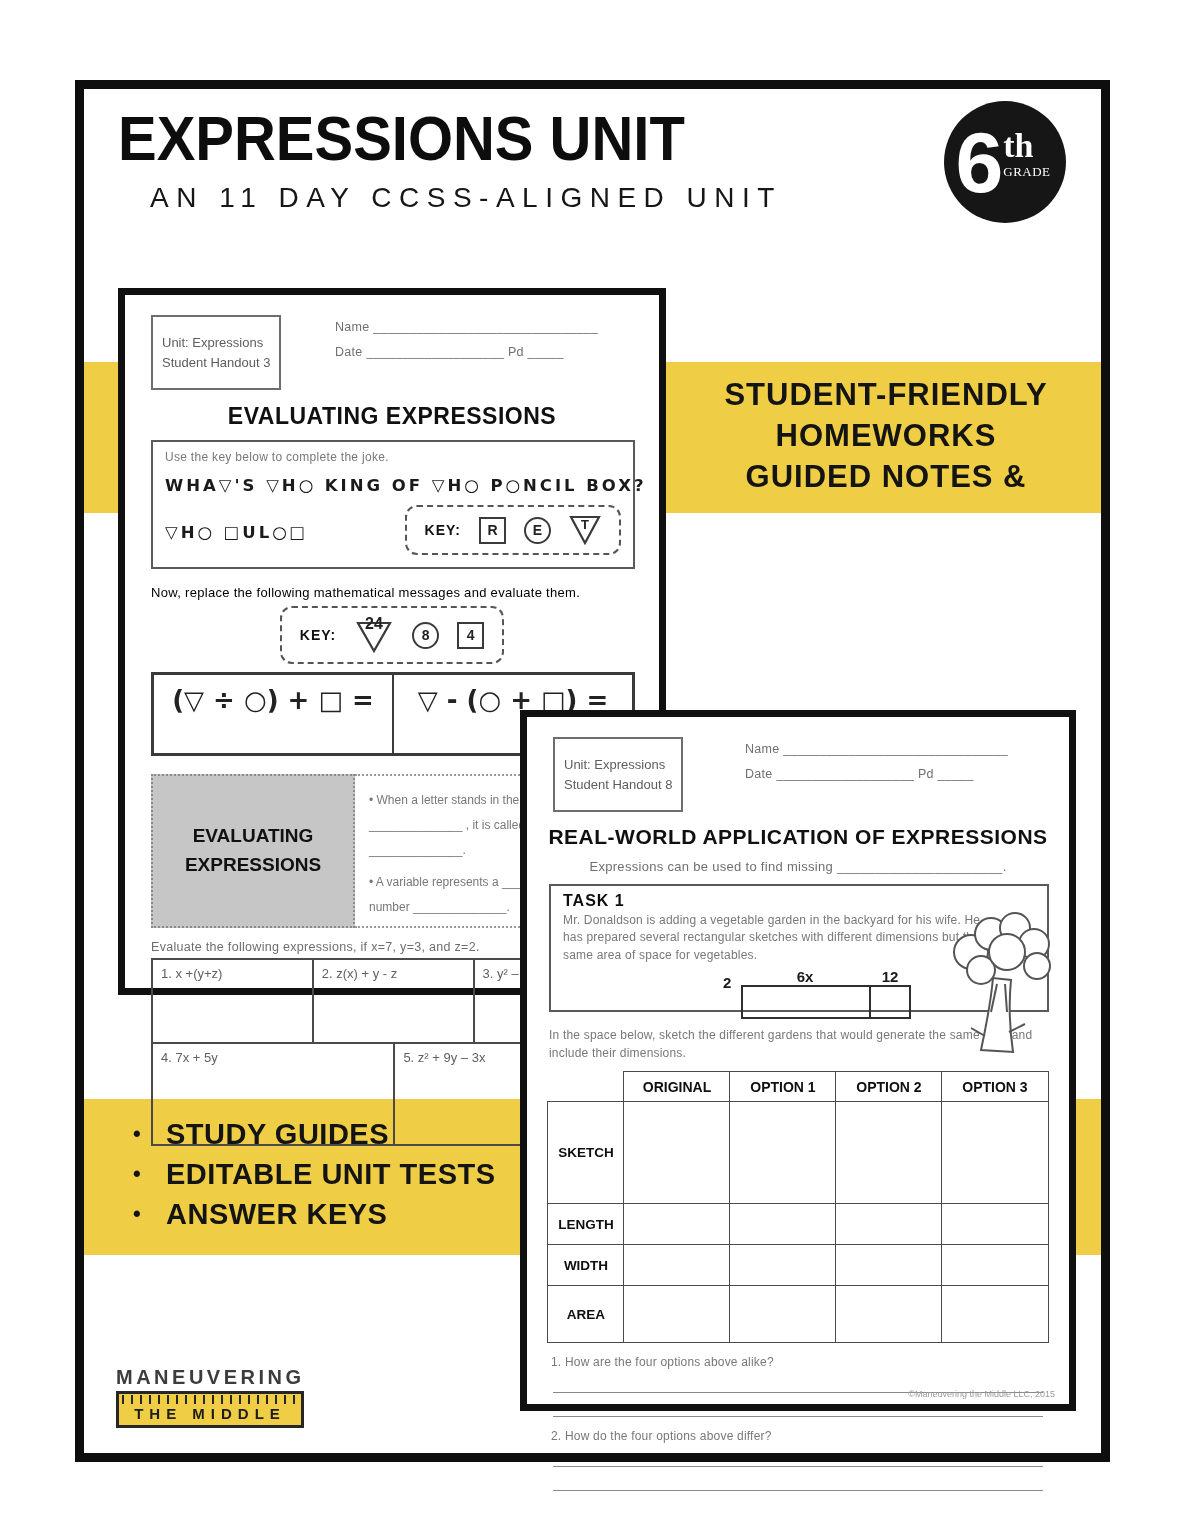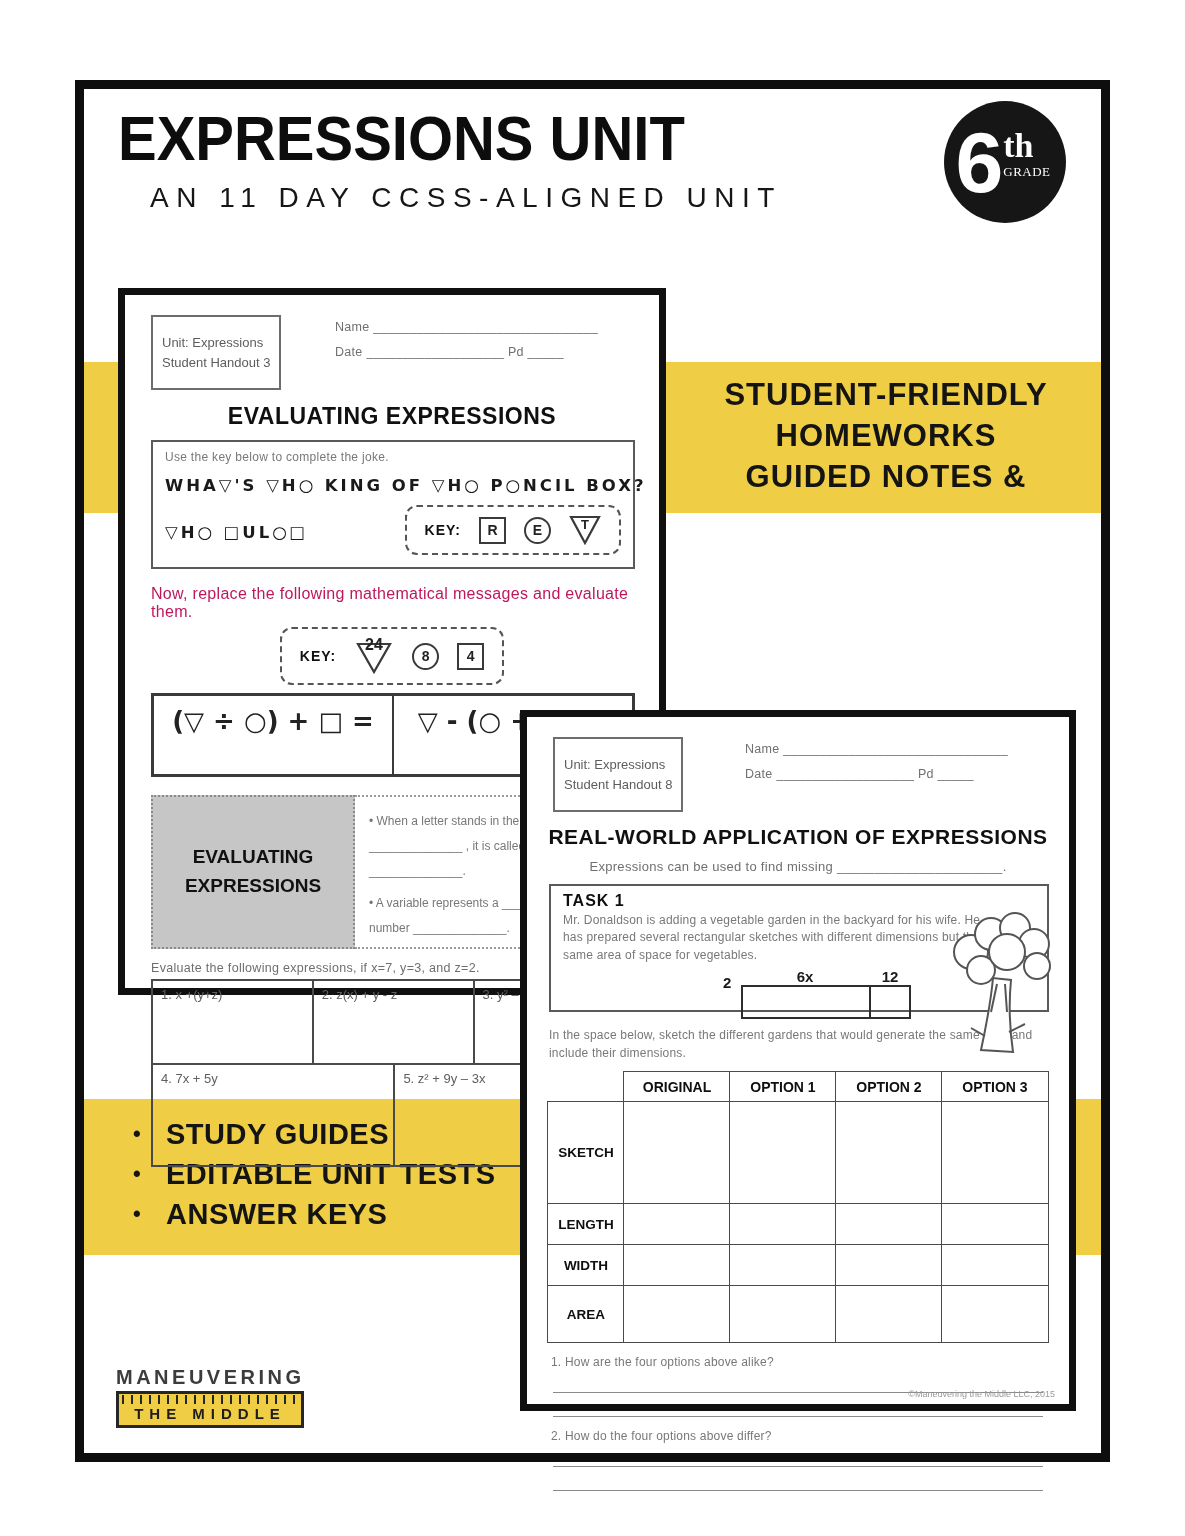--- a/index.html
+++ b/index.html
@@ -37,21 +37,21 @@
   
   .ws1 { left:118px; top:288px; width:548px; height:707px; z-index:3; }
   .joke-box { margin:10px 24px 0 26px; border:2px solid #5a5a5a; padding:8px 12px 12px; }
   .small-prompt { font-size:12px; color:#787878; letter-spacing:.3px; }
   .joke-line { font-family:"DejaVu Sans", sans-serif; font-size:16.5px; font-weight:bold; color:#1a1a1a; letter-spacing:3px; margin-top:12px; white-space:nowrap; }
   .joke-row2 { display:flex; justify-content:space-between; align-items:center; margin-top:10px; }
   .key-box { display:inline-flex; align-items:center; gap:18px; border:2px dashed #555; border-radius:12px; padding:8px 18px; background:#fff; }
   .key-label { font-size:14px; font-weight:bold; color:#111; letter-spacing:1px; }
   .shape-square, .shape-circle { display:inline-flex; align-items:center; justify-content:center; width:27px; height:27px; border:2px solid #3a3a3a; font-size:14px; font-weight:bold; color:#222; background:#fff; }
   .shape-circle { border-radius:50%; }
-  .replace-prompt { margin:16px 26px 0; font-size:16px; color:#be185d; letter-spacing:.3px; }
+  .replace-prompt { margin:16px 26px 0; font-size:13px; color:#000000; letter-spacing:.3px; }
   .key2-wrap { text-align:center; margin-top:6px; }
   .expr-table { display:flex; margin:8px 24px 0 26px; border:3px solid #3a3a3a; height:84px; }
   .expr-cell { flex:1; font-family:"DejaVu Sans", sans-serif; font-size:26px; font-weight:bold; color:#222; padding:10px 0 0 0; text-align:center; }
   .expr-cell:first-child { border-right:2.5px solid #3a3a3a; }
   .notes-row { display:flex; margin:18px 24px 0 26px; }
   .notes-label { width:204px; background:#c6c6c6; border:2px dotted #8a8a8a; display:flex; flex-direction:column; align-items:center; justify-content:center; font-size:19px; font-weight:bold; color:#111; line-height:1.5; }
   .notes-body { flex:1; border:2px dotted #9a9a9a; border-left:none; padding:6px 4px 6px 14px; font-size:12px; color:#787878; }
   .notes-body .note { margin-top:6px; line-height:2.1; }
   .eval-prompt { margin:12px 26px 0; font-size:12.5px; color:#6e6e6e; letter-spacing:.3px; }
   .prob-grid { margin:4px 24px 0 26px; border:2px solid #4a4a4a; }

